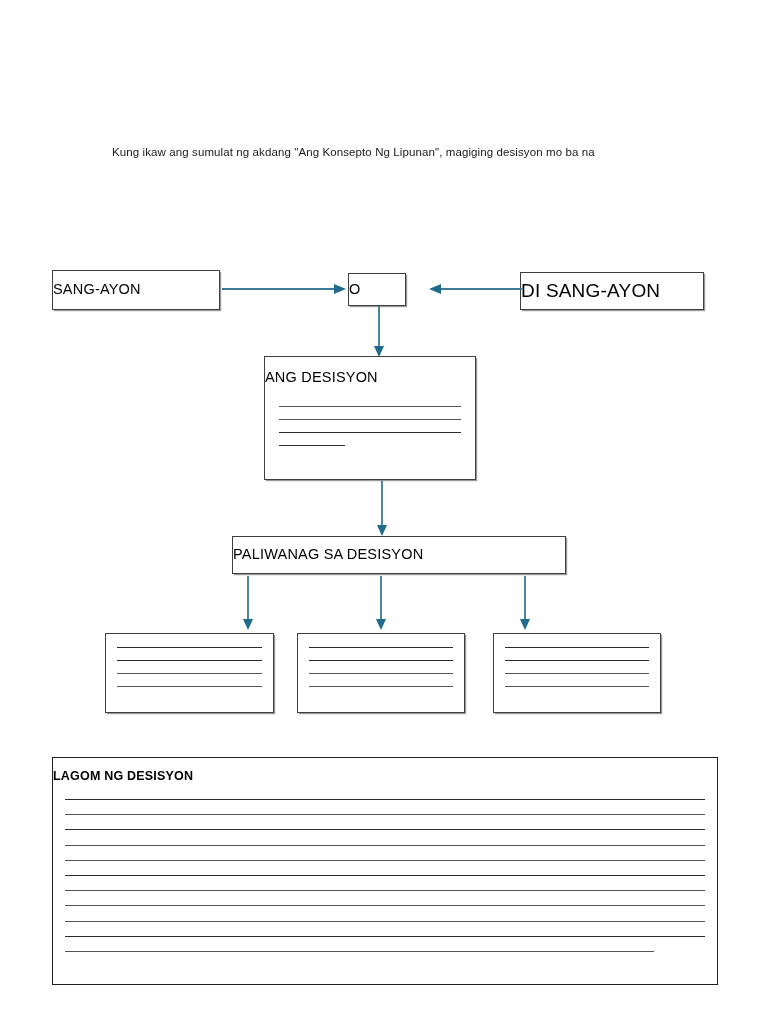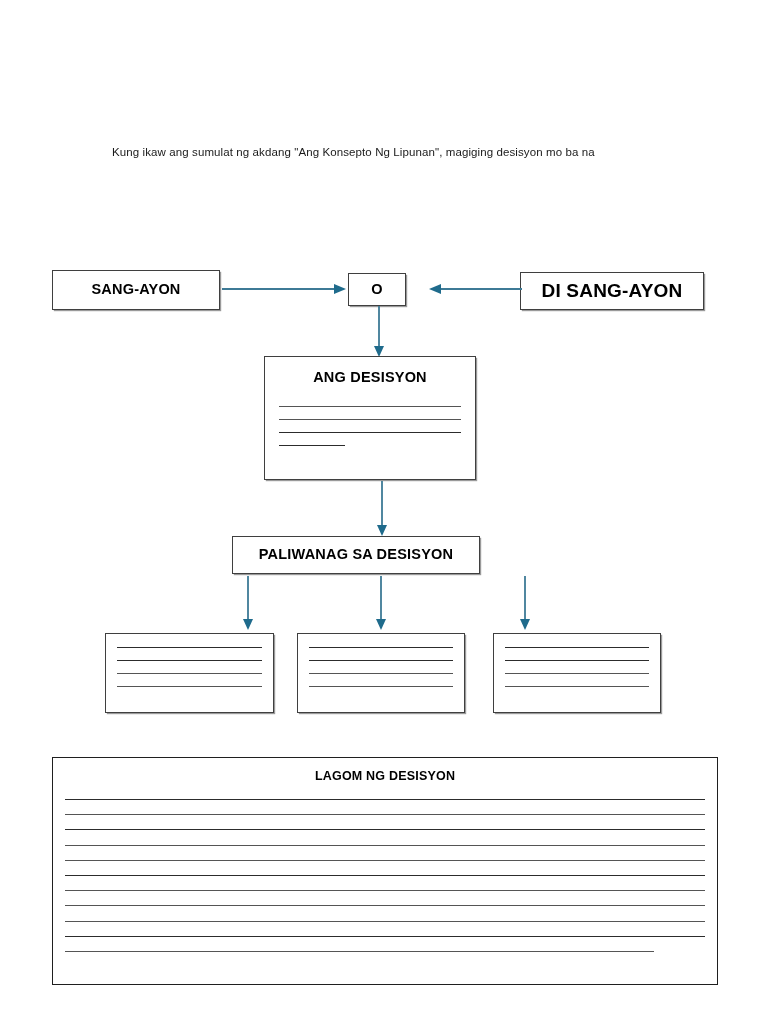--- a/index.html
+++ b/index.html
@@ -39,22 +39,22 @@
 
   
   .fbox {
     position: absolute;
     box-sizing: border-box;
     background: #ffffff;
     border: 1.4px solid #3f3f3f;
     box-shadow: 1.5px 1.5px 0 -0.3px #9a9a9a;
   }
   .fbox .title {
-    font-weight: bold;
-    text-align: center;
+    font-weight: normal;
+    text-align: left;
     color: #000;
     letter-spacing: 0.2px;
   }
 
   
   #box-sangayon {
     left: 52px; top: 270px;
     width: 168px; height: 40px;
   }
   #box-sangayon .title {
@@ -92,21 +92,21 @@
     line-height: 18px;
     padding-top: 11px;
   }
   #box-desisyon .rules {
     margin: 20px 14px 0 14px;
   }
 
   
   #box-paliwanag {
     left: 232px; top: 536px;
-    width: 248px; height: 38px;
+    width: 334px; height: 38px;
   }
   #box-paliwanag .title {
     font-size: 14.5px;
     line-height: 35px;
   }
 
   
   .nbox {
     position: absolute;
     box-sizing: border-box;
@@ -136,21 +136,21 @@
   #box-lagom {
     position: absolute;
     box-sizing: border-box;
     left: 52px; top: 757px;
     width: 666px; height: 228px;
     background: #ffffff;
     border: 1.6px solid #1f1f1f;
   }
   #box-lagom .title {
     font-weight: bold;
-    text-align: center;
+    text-align: left;
     font-size: 12.5px;
     padding-top: 11px;
     letter-spacing: 0.2px;
   }
   #box-lagom .rules {
     margin: 16px 12px 0 12px;
   }
   #box-lagom .rule {
     margin-bottom: 14.2px;
     border-top-width: 1.4px;

